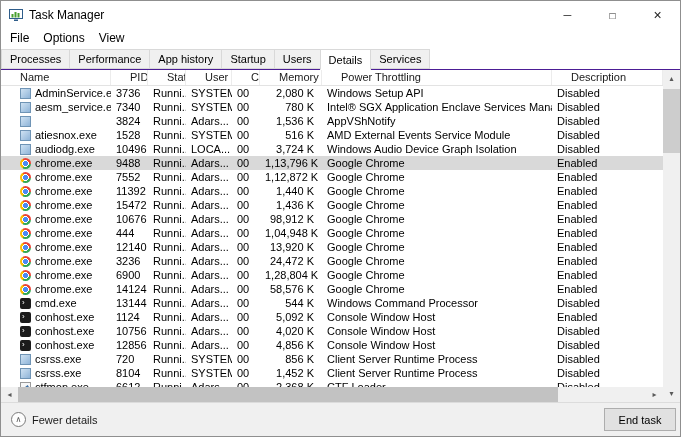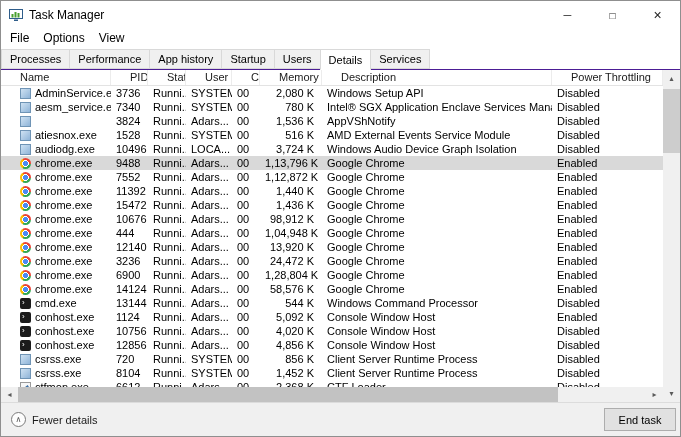--- a/index.html
+++ b/index.html
@@ -117,22 +117,22 @@
 
   <div class="content">
     <div class="table-area">
       <div class="thead grid" id="thead">
           <div class="hcell c0">Name</div>
           <div class="hcell c1">PID</div>
           <div class="hcell c2">Status</div>
           <div class="hcell c3">User n...</div>
           <div class="hcell c4">CPU</div>
           <div class="hcell c5">Memory (p...</div>
+          <div class="hcell c7">Power Throttling</div>
           <div class="hcell c6">Description</div>
-          <div class="hcell c7">Power Throttling</div>
         </div>
       <div class="rows" id="rows">
           <div class="row grid">
             <div class="cell c0">
               <span class="ficon generic"></span>
               <span>AdminService.exe</span>
             </div>
             <div class="cell c1">3736</div>
             <div class="cell c2">Runni...</div>
             <div class="cell c3">SYSTEM</div>

